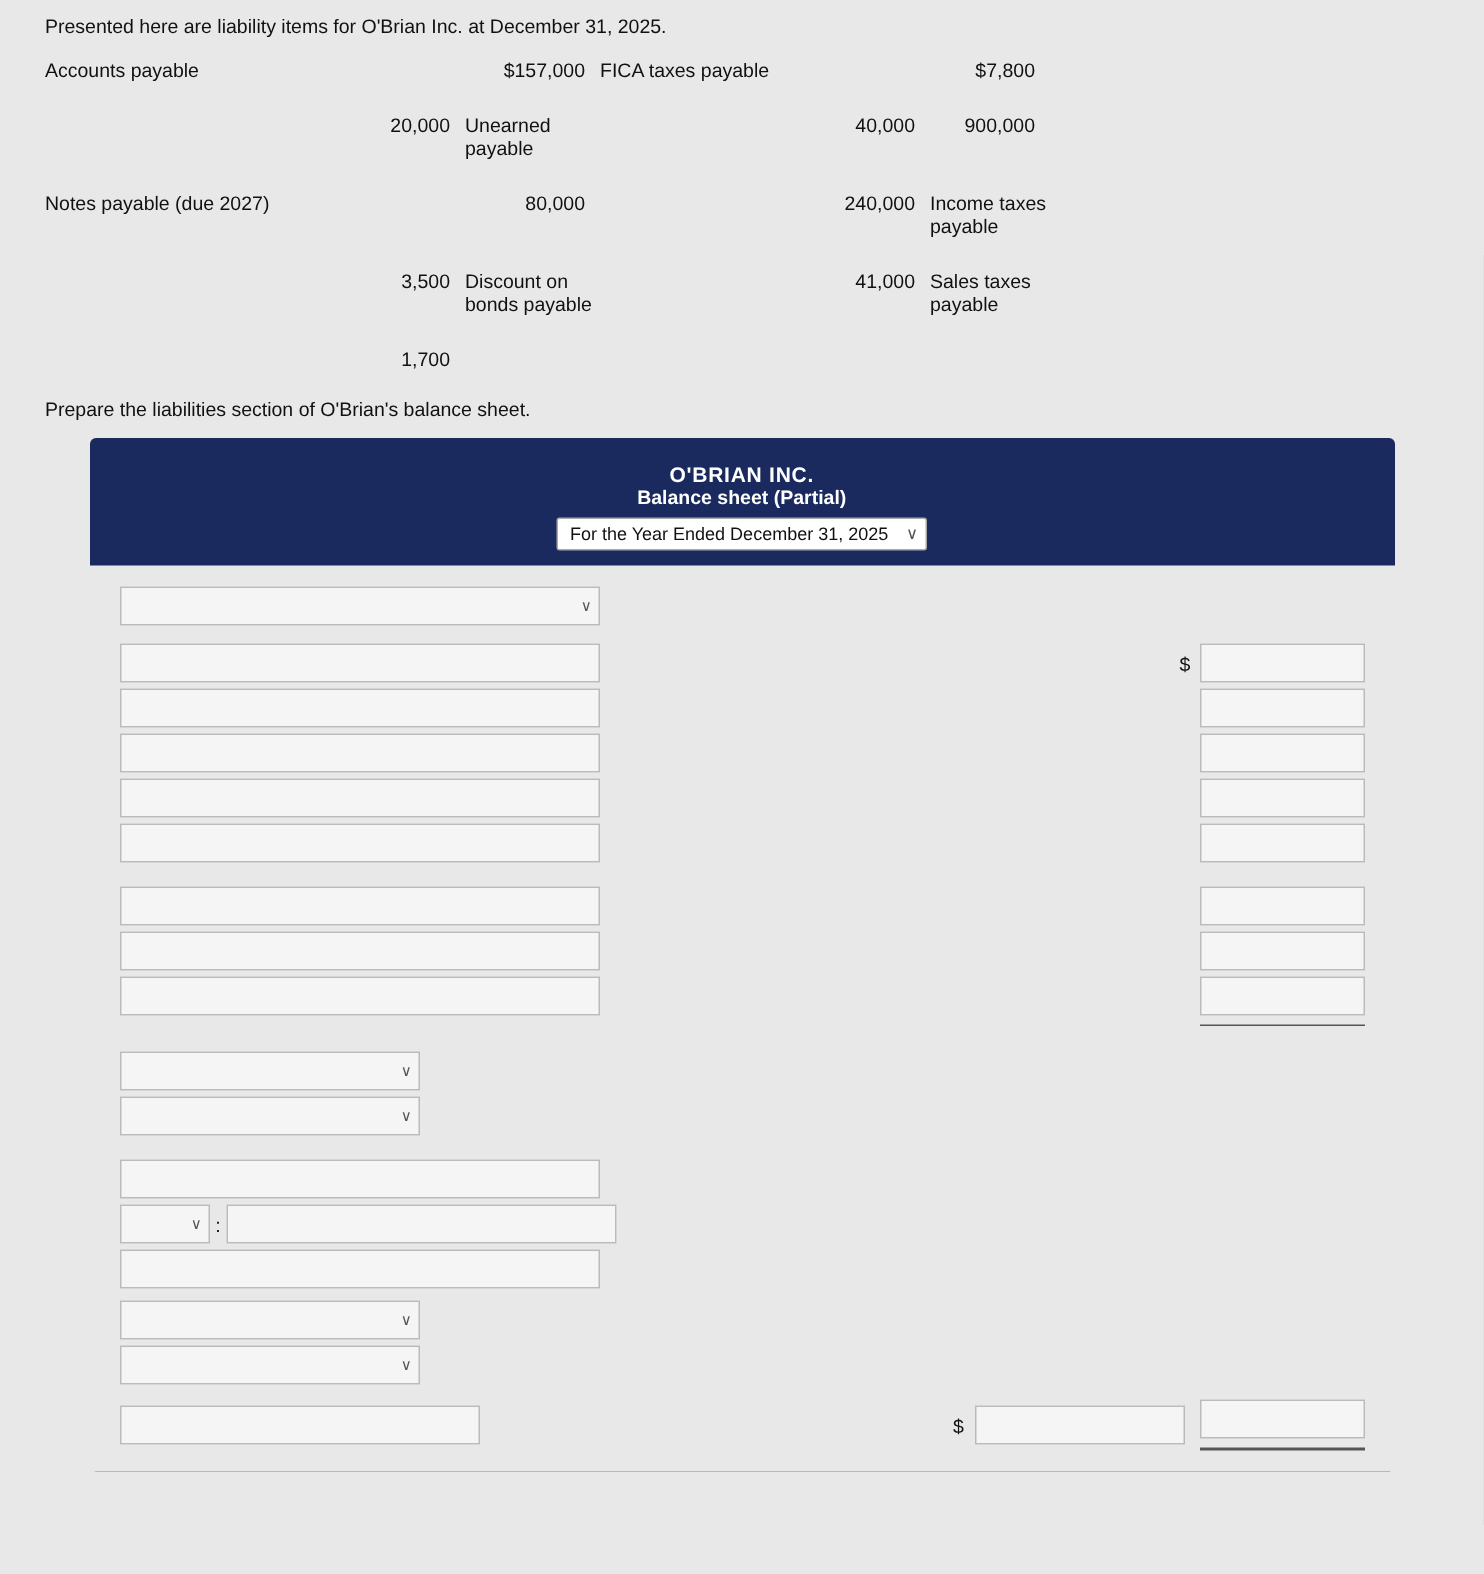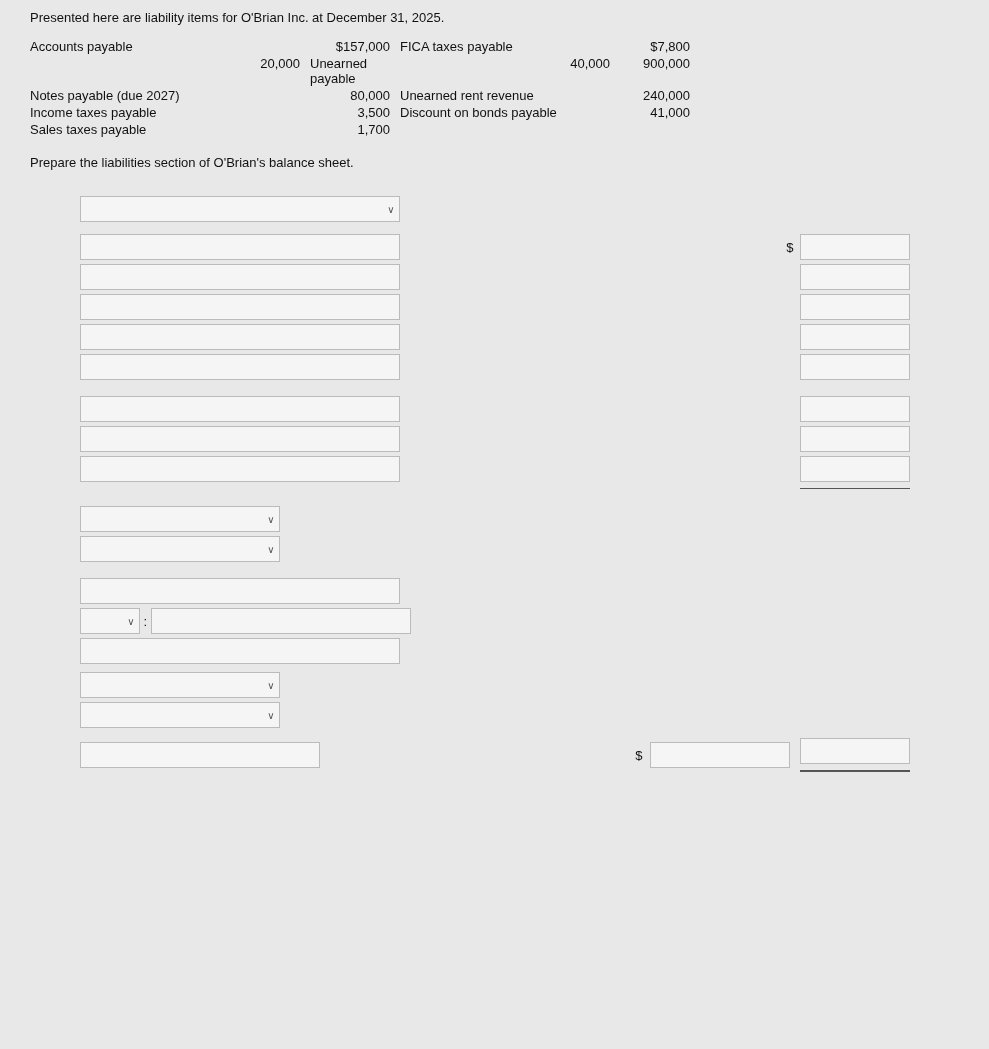--- a/index.html
+++ b/index.html
@@ -18,21 +18,21 @@
       padding: 10px 30px 10px 30px;
     }
     .intro-text {
       font-size: 13px;
       margin-bottom: 14px;
       color: #111;
     }
     .data-table {
       display: grid;
       grid-template-columns: 280px 90px 220px 80px;
-      row-gap: 2px;
+      row-gap: 22px;
       margin-bottom: 18px;
     }
     .data-table .cell {
       font-size: 13px;
       color: #111;
     }
     .data-table .amount {
       text-align: right;
       padding-right: 10px;
     }
@@ -177,34 +177,45 @@
     <div class="cell amount">$7,800</div>
 
     <div class="cell amount">20,000</div>
     <div class="cell">Unearned payable</div>
     <div class="cell amount">40,000</div>
 
     <div class="cell amount">900,000</div>
     <div class="cell">Notes payable (due 2027)</div>
     <div class="cell amount">80,000</div>
 
-    <div class="cell">Unearned rent revenue</div>
     <div class="cell amount">240,000</div>
     <div class="cell">Income taxes payable</div>
     <div class="cell amount">3,500</div>
 
     <div class="cell">Discount on bonds payable</div>
     <div class="cell amount">41,000</div>
     <div class="cell">Sales taxes payable</div>
     <div class="cell amount">1,700</div>
   </div>
 
   <p class="prepare-text">Prepare the liabilities section of O'Brian's balance sheet.</p>
 
   <div class="bs-card">
+    <div class="bs-header">
+      <div class="company">O'BRIAN INC.</div>
+      <div class="subtitle">Balance sheet (Partial)</div>
+      <div class="bs-date-row">
+        <div class="bs-date-wrapper">
+          <select class="bs-date-select">
+            <option>For the Year Ended December 31, 2025</option>
+            <option>December 31, 2025</option>
+          </select>
+        </div>
+      </div>
+    </div>
 
     <div class="form-area">
 
       <div class="row-flex">
         <div class="select-wrapper">
           <select class="select-field input-wide">
             <option value=""></option>
             <option value="current">Current Liabilities</option>
             <option value="longterm">Long-term Liabilities</option>
           </select>

